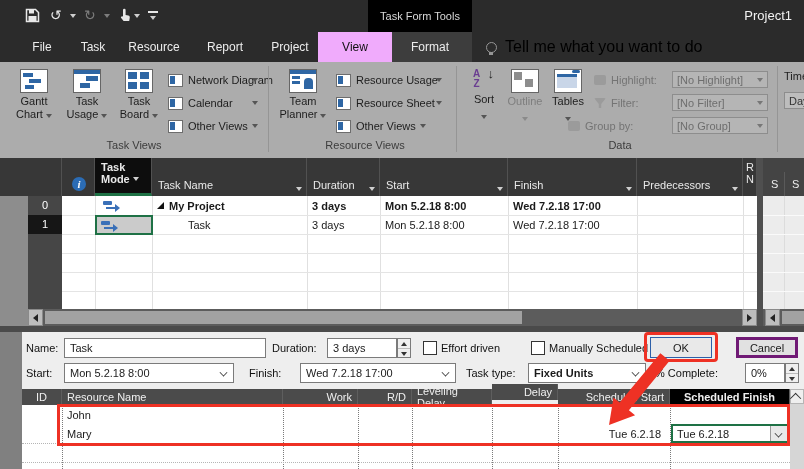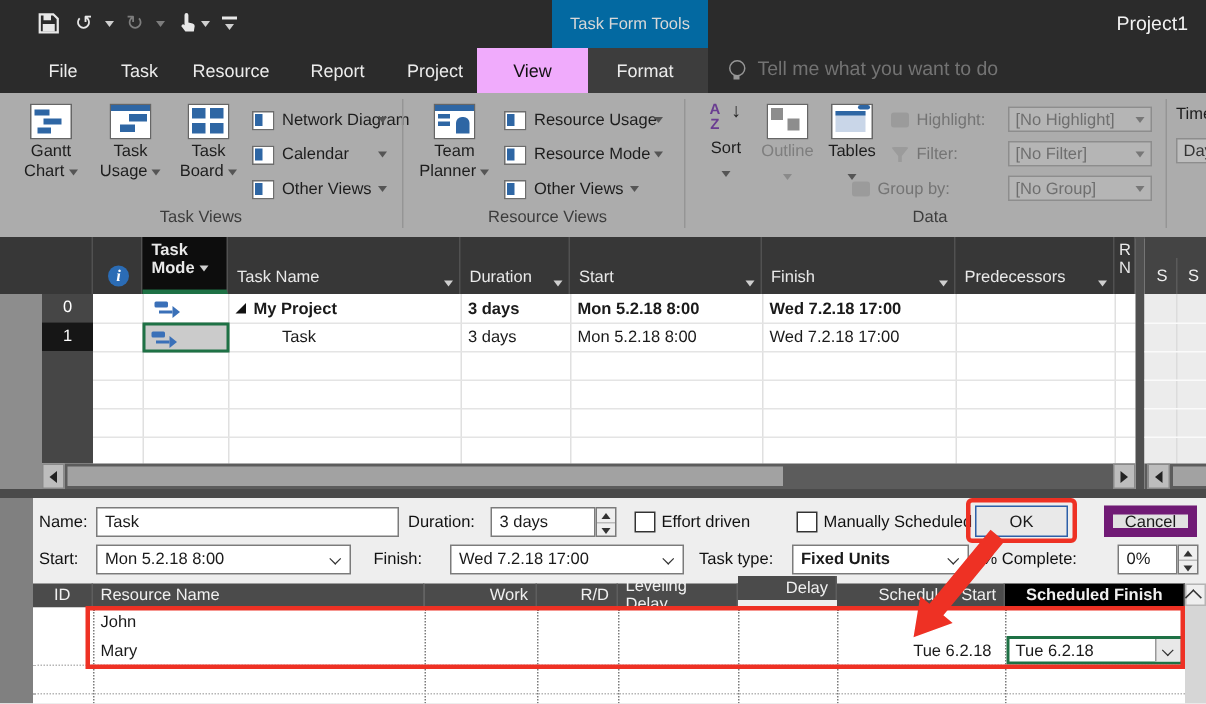--- a/index.html
+++ b/index.html
@@ -2,33 +2,33 @@
 <html><head>
 <meta charset="utf-8">
 <style>
   html,body{margin:0;padding:0;background:#ddd;}
   .app{position:relative;width:804px;height:469px;overflow:hidden;background:#fff;
        font-family:"Liberation Sans",sans-serif;font-size:11px;color:#1a1a1a;}
   .abs{position:absolute;}
 
   
   .titlebar{left:0;top:0;width:804px;height:32px;background:#2b2b2b;}
-  .ctxblock{left:368px;top:0;width:104px;height:32px;background:#0369a1;color:#d8d8d8;
+  .ctxblock{left:368px;top:0;width:104px;height:32px;background:#000000;color:#d8d8d8;
             display:flex;align-items:center;justify-content:center;font-size:11px;}
   .doc-title{right:12px;top:8px;color:#f2f2f2;font-size:13px;}
   .qat-ic{top:8px;color:#e8e8e8;font-size:14px;line-height:16px;}
   .caret-dn{width:0;height:0;border-left:3px solid transparent;border-right:3px solid transparent;border-top:4px solid #cfcfcf;display:inline-block;}
   .caret-dk{border-top-color:#555;}
   
   .tabrow{left:0;top:32px;width:804px;height:30px;background:#2b2b2b;}
   .ctxtab{left:368px;top:32px;width:104px;height:30px;background:#3d3d3d;}
   .tab{top:32px;height:30px;display:flex;align-items:center;justify-content:center;
        color:#ececec;font-size:12px;padding:0 10px;}
   .tab.active{background:#f0abfc;color:#111;}
-  .tellme{top:38px;color:#737373;font-size:13px;text-align:center;}
+  .tellme{top:38px;color:#000000;font-size:16px;text-align:center;}
   .bulb{width:9px;height:9px;border:1.5px solid #969696;border-radius:50%;display:inline-block;position:relative;top:1px;margin-right:8px;}
   .bulb:after{content:"";position:absolute;left:2px;top:9px;width:4px;height:3px;background:#969696;}
 
   
   .ribbon{left:0;top:62px;width:804px;height:96px;background:#acacac;border-bottom:1px solid #8f8f8f;}
   .gdiv{top:66px;width:1px;height:86px;background:#959595;}
   .glabel{top:139px;text-align:center;color:#3c3c3c;font-size:11px;}
   .bigbtn{top:66px;height:72px;text-align:center;color:#1d1d1d;line-height:13px;}
   .bigbtn.dis{color:#7e7e7e;}
   .bicon{width:26px;height:22px;background:#fff;border:1px solid #666;margin:3px auto 2px auto;position:relative;overflow:hidden;}
@@ -79,21 +79,21 @@
   .combo-ar{margin-left:auto;width:8px;height:8px;position:relative;}
   .combo-ar:after{content:"";position:absolute;left:0;top:0;width:6px;height:6px;border-right:1.5px solid #333;border-bottom:1.5px solid #333;transform:rotate(45deg) scale(.8);}
   .spin{width:14px;background:#efefef;border:1px solid #7b7b7b;box-sizing:border-box;}
   .spin div{height:50%;display:flex;align-items:center;justify-content:center;border-bottom:1px solid #bbb;}
   .spin div:last-child{border-bottom:none;}
   .tri-u{width:0;height:0;border-left:3px solid transparent;border-right:3px solid transparent;border-bottom:4px solid #333;}
   .tri-d{width:0;height:0;border-left:3px solid transparent;border-right:3px solid transparent;border-top:4px solid #333;}
   .chkbox{width:12px;height:12px;background:#fff;border:1px solid #333;display:inline-block;}
   .btn{display:flex;align-items:center;justify-content:center;font-size:11px;box-sizing:border-box;}
   .btn-ok{background:#e9e9e9;border:1px solid #2d5fa8;}
-  .btn-cancel{background:#e1e1e1;border:6px solid #701a75;}
+  .btn-cancel{background:#e1e1e1;border:3px solid #701a75;}
 
   
   .rhead{background:#4b4b4b;color:#f0f0f0;display:flex;align-items:center;box-sizing:border-box;border-right:1px solid #5e5e5e;padding:0 5px;}
   .dotv{border-left:1px dotted #7a7a7a;width:0;}
   .doth{border-top:1px dotted #b5b5b5;height:0;}
   .redbox{border:3px solid #EE3124;box-sizing:border-box;}
   .editor{background:#fff;border:2px solid #1E7145;box-sizing:border-box;display:flex;align-items:center;padding-left:4px;}
   .editor .ddbtn{margin-left:auto;width:16px;height:100%;background:#e8e8e8;border-left:1px solid #999;display:flex;align-items:center;justify-content:center;}
   .vsb{background:#d6d6d6;}
   .vsb-btn{background:#efefef;border:1px solid #b5b5b5;box-sizing:border-box;display:flex;align-items:center;justify-content:center;}
@@ -198,21 +198,21 @@
     <div>Team</div>
     <div><span>Planner</span> <span class="caret-dn caret-dk"></span></div>
   </div>
   <div class="abs ritem" style="left:336px;top:71px;">
     <span class="micon"></span>
     <span class="rlabel">Resource Usage</span>
   </div>
   <span class="abs caret-dn caret-dk" style="left:436px;top:78px;"></span>
   <div class="abs ritem" style="left:336px;top:94px;">
     <span class="micon"></span>
-    <span class="rlabel">Resource Mode</span>
+    <span class="rlabel">Resource Sheet</span>
   </div>
   <span class="abs caret-dn caret-dk" style="left:436px;top:101px;"></span>
   <div class="abs ritem" style="left:336px;top:117px;">
     <span class="micon"></span>
     <span class="rlabel">Other Views</span>
     <span class="caret-dn caret-dk"></span>
   </div>
   <div class="abs glabel" style="left:276px;width:178px;">Resource Views</div>
   <div class="abs gdiv" style="left:456px;"></div>
 

